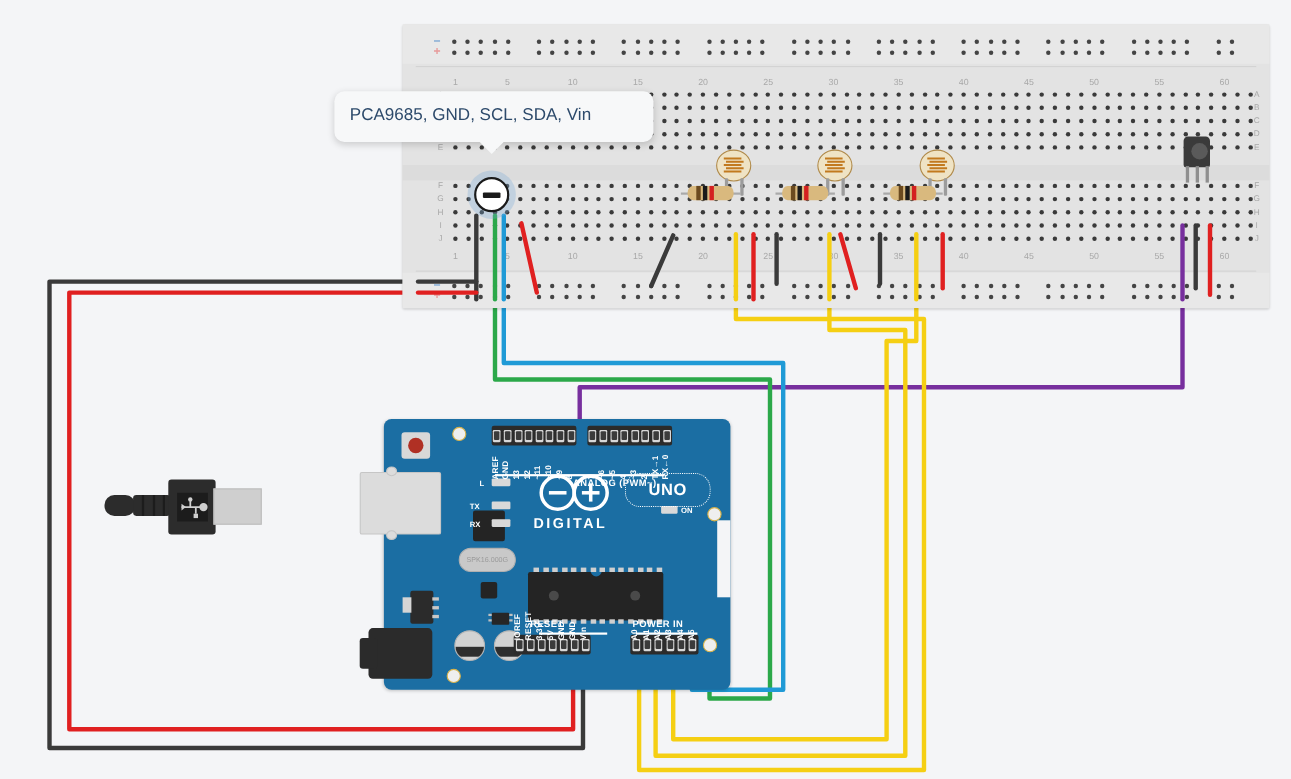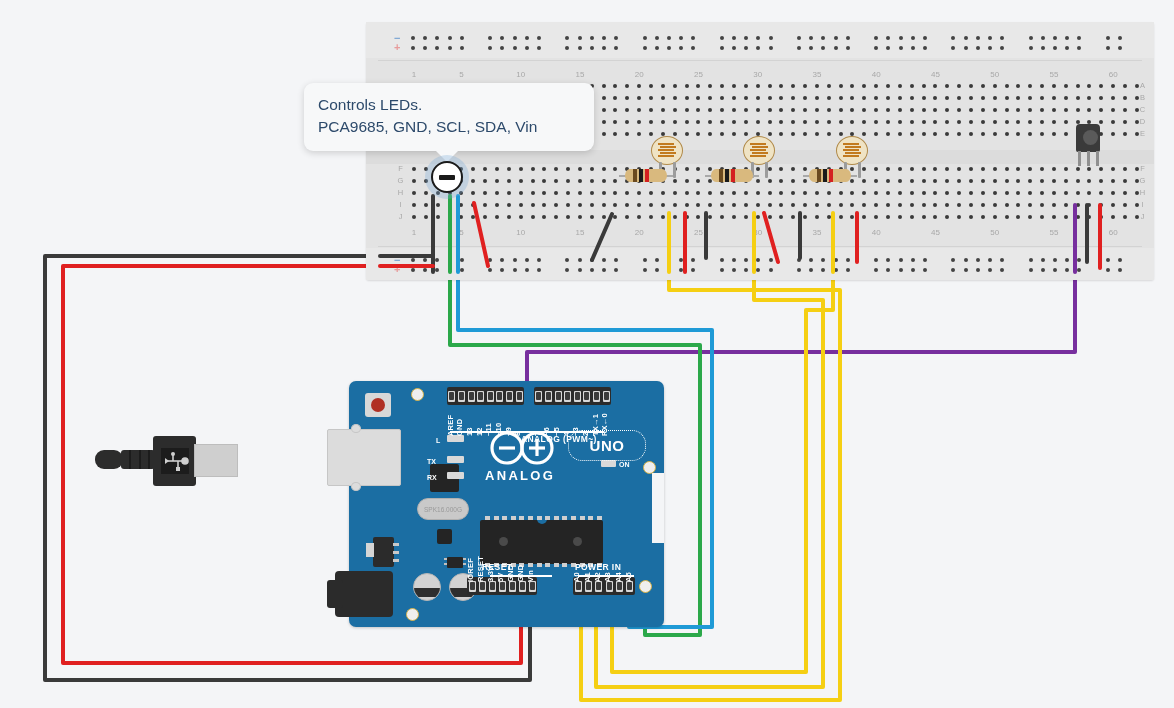--- a/index.html
+++ b/index.html
@@ -1306,21 +1306,21 @@
       <div class="led-ind" style="left:252px;top:79px;width:15px;height:7px;"></div>
       <div class="led-lbl" style="left:270px;top:80px;">ON</div>
 
       <svg class="infinity-logo" style="left:140px;top:50px;" width="68" height="34" viewBox="0 0 68 34">
         <circle cx="18" cy="17" r="15" fill="none" stroke="#fff" stroke-width="3.2"></circle>
         <circle cx="48" cy="17" r="15" fill="none" stroke="#fff" stroke-width="3.2"></circle>
         <rect x="10" y="15.4" width="16" height="3.2" fill="#fff"></rect>
         <rect x="40" y="15.4" width="16" height="3.2" fill="#fff"></rect>
         <rect x="46.4" y="9" width="3.2" height="16" fill="#fff"></rect>
       </svg>
-      <div class="ard-mark" style="left:136px;top:87px;">ANALOG</div>
+      <div class="ard-mark" style="left:136px;top:87px;">DIGITAL</div>
       <div class="uno-badge" style="left:219px;top:49px;width:78px;height:31px;line-height:29px;">UNO</div>
 
       <div id="ard-headers">
           <div class="hdr" style="left: 98px; top: 6px; width: 77px; height: 18px;">
             <div class="hdr-pin" style="left: 1.3125px;"></div>
             <div class="hdr-pin" style="left: 10.9375px;"></div>
             <div class="hdr-pin" style="left: 20.5625px;"></div>
             <div class="hdr-pin" style="left: 30.1875px;"></div>
             <div class="hdr-pin" style="left: 39.8125px;"></div>
             <div class="hdr-pin" style="left: 49.4375px;"></div>
@@ -1507,21 +1507,20 @@
           <line x1="17" y1="13" x2="17" y2="19"></line>
             <rect x="15" y="19" width="4" height="4" stroke="none"></rect>
         </g>
       </svg>
       <div class="usb-metal" style="left:99px;top:16px;width:44px;height:33px;"></div>
     </div>
   </div>
 
   <div class="layer" id="tooltip-layer">
     <div class="tooltip">
-      <div>Controls LEDs.</div>
       <div>PCA9685, GND, SCL, SDA, Vin</div>
       <div class="tail"></div>
     </div>
     <div class="sel-marker">
       <div class="sel-halo"></div>
       <div class="sel-circle"></div>
       <div class="sel-dash"></div>
     </div>
   </div>
 

